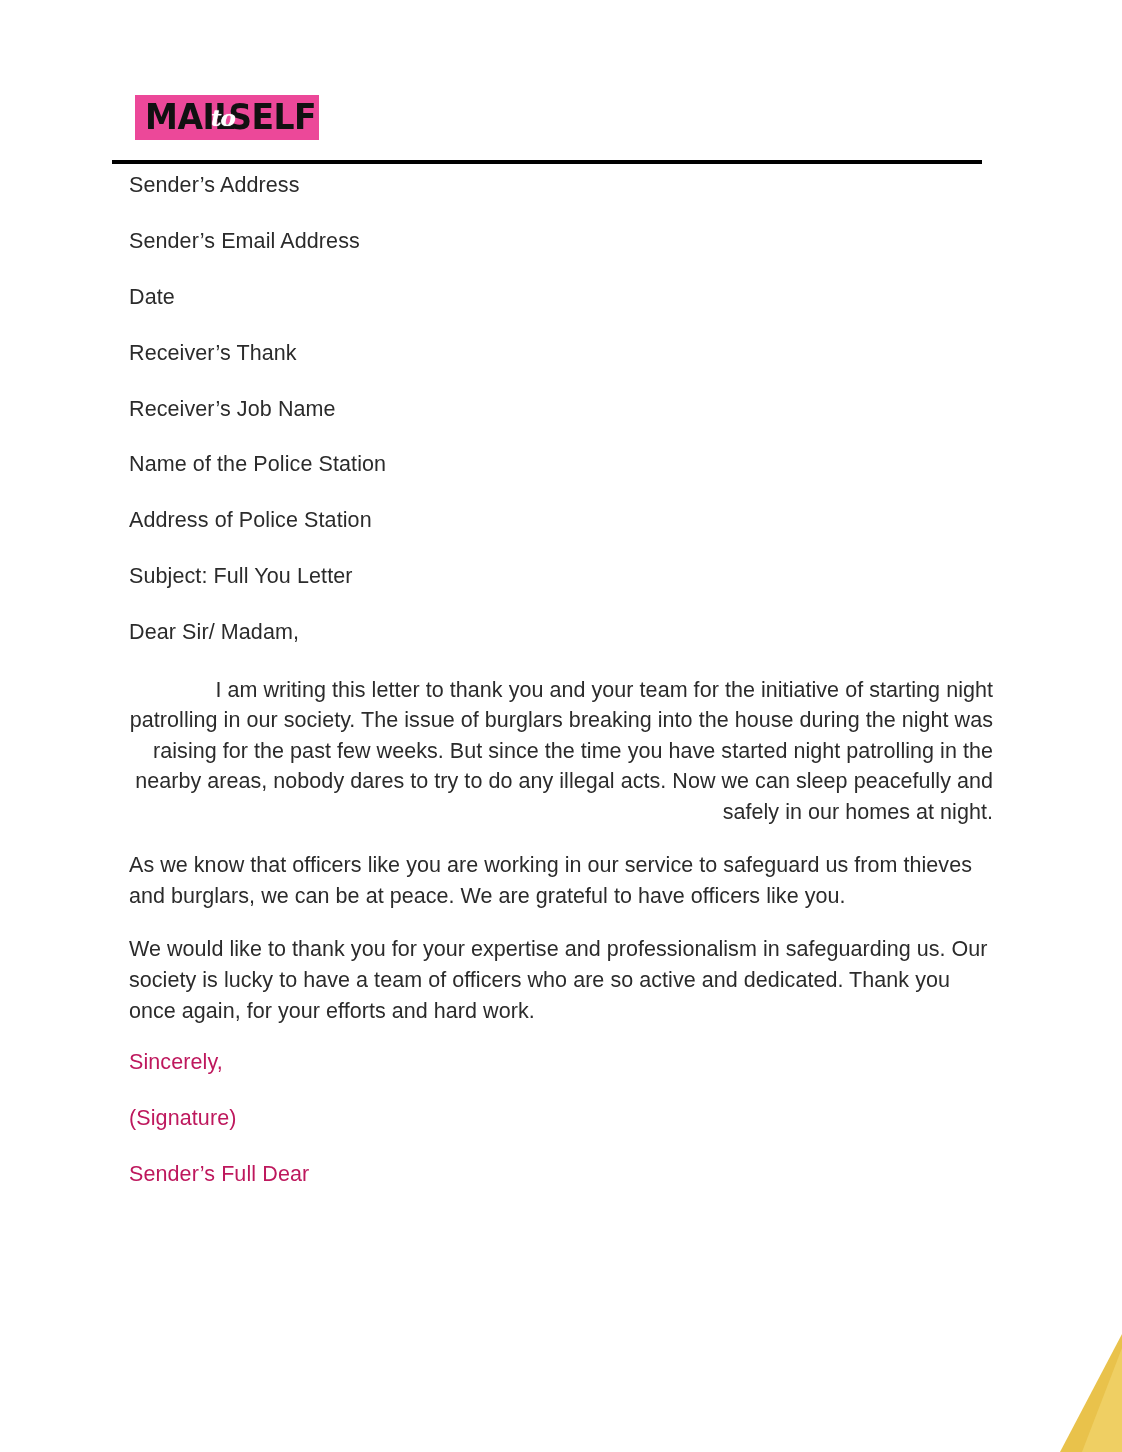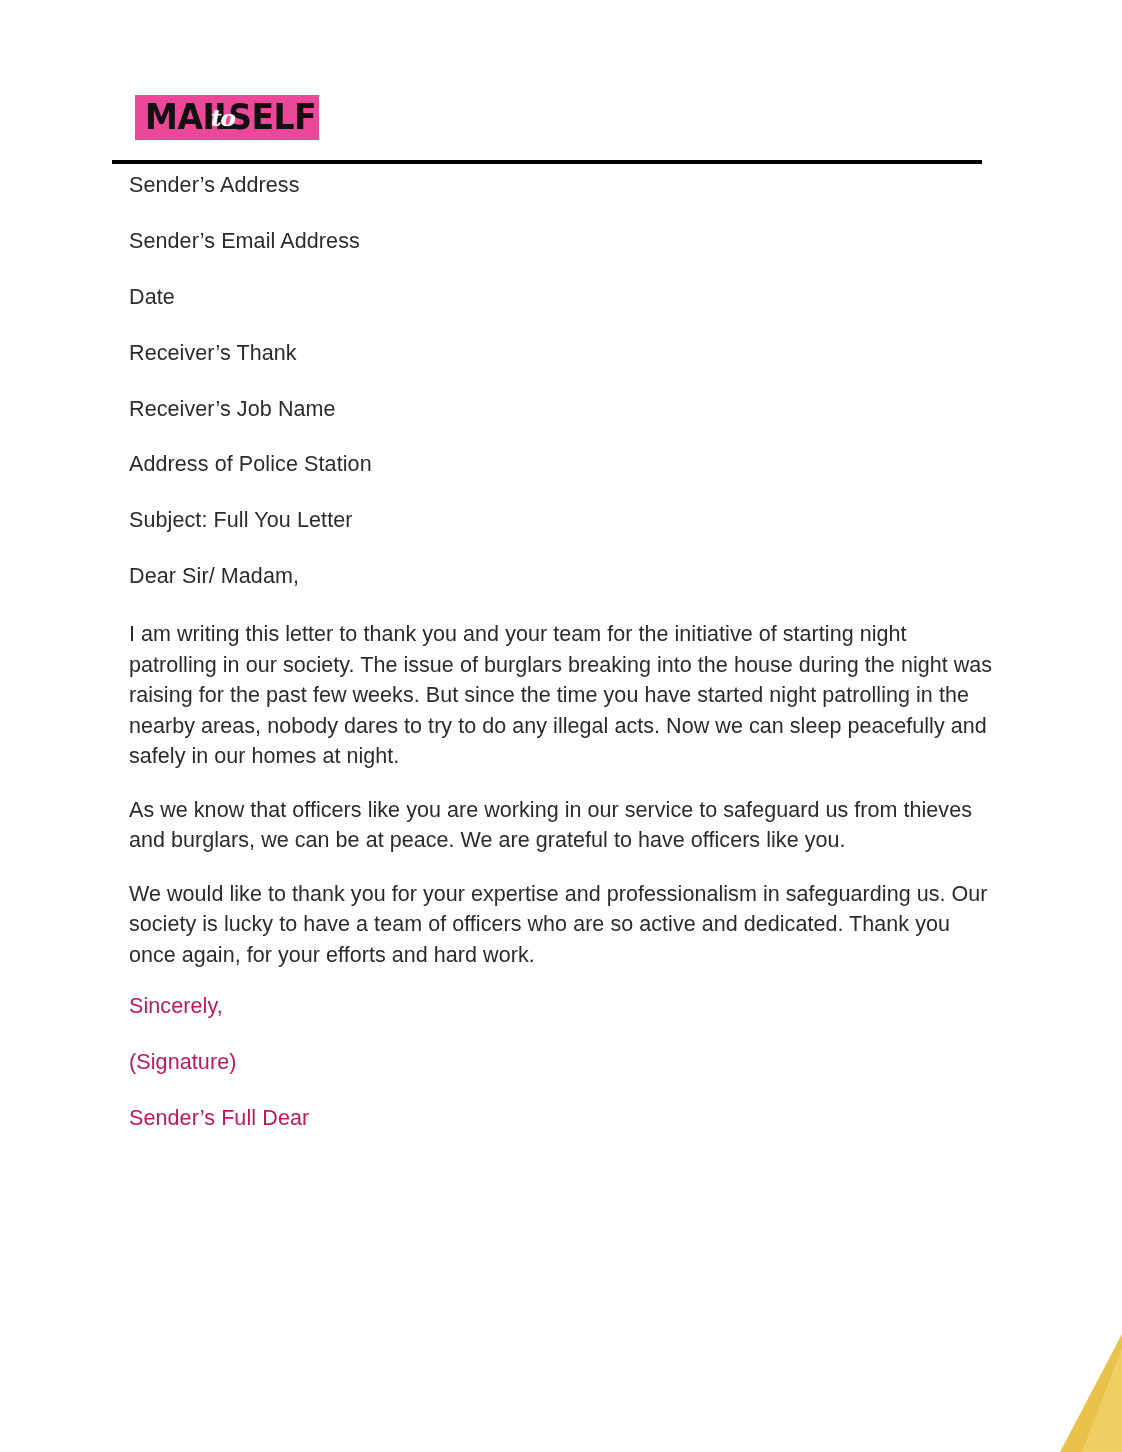--- a/index.html
+++ b/index.html
@@ -90,21 +90,21 @@
 
   .para {
     font-size: 21.5px;
     color: #2b2b2b;
     line-height: 1.42;
     margin: 0 0 23px 0;
     letter-spacing: 0.05px;
     text-align: left;
   }
 
-  .para.p-first { margin-top: 0; }
+  .para.p-first { margin-top: 0; text-align: right; }
 
   .closing-line {
     font-size: 21.5px;
     color: #be185d;
     line-height: 1.25;
     margin: 0 0 29px 0;
     letter-spacing: 0.1px;
   }
 
   .closing-block { margin-top: 12px; }
@@ -133,20 +133,21 @@
 
   <div class="rule"></div>
 
   <div class="letter">
 
     <p class="field-line">Sender’s Address</p>
     <p class="field-line">Sender’s Email Address</p>
     <p class="field-line">Date</p>
     <p class="field-line">Receiver’s Thank</p>
     <p class="field-line">Receiver’s Job Name</p>
+    <p class="field-line">Name of the Police Station</p>
     <p class="field-line">Address of Police Station</p>
     <p class="field-line">Subject: Full You Letter</p>
     <p class="field-line">Dear Sir/ Madam,</p>
 
     <p class="para p-first">I am writing this letter to thank you and your team for the initiative of starting night patrolling in our society. The issue of burglars breaking into the house during the night was raising for the past few weeks. But since the time you have started night patrolling in the nearby areas, nobody dares to try to do any illegal acts. Now we can sleep peacefully and safely in our homes at night.</p>
     <p class="para">As we know that officers like you are working in our service to safeguard us from thieves and burglars, we can be at peace. We are grateful to have officers like you.</p>
     <p class="para">We would like to thank you for your expertise and professionalism in safeguarding us. Our society is lucky to have a team of officers who are so active and dedicated. Thank you once again, for your efforts and hard work.</p>
 
     <div class="closing-block">
       <p class="closing-line">Sincerely,</p>

